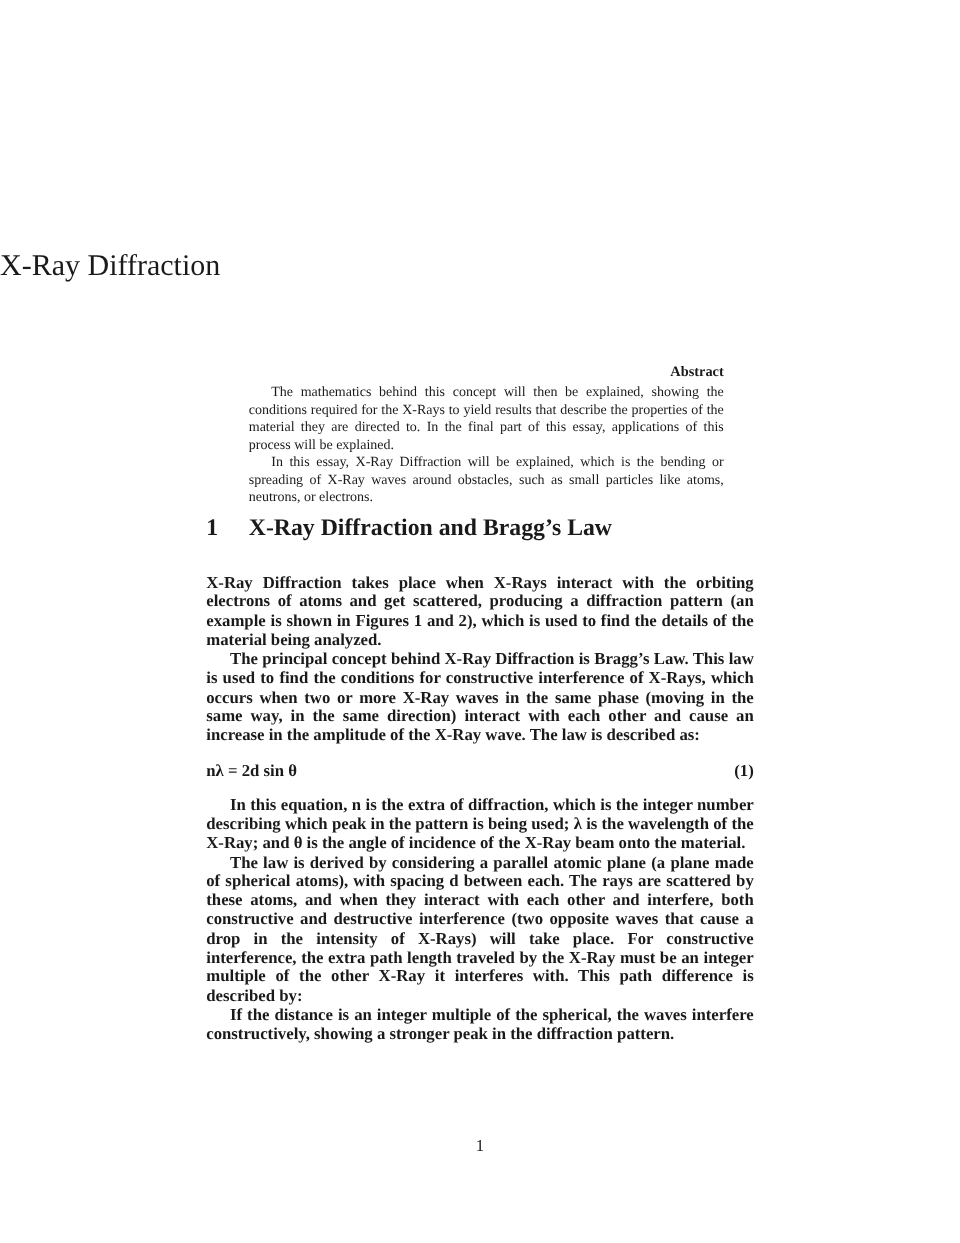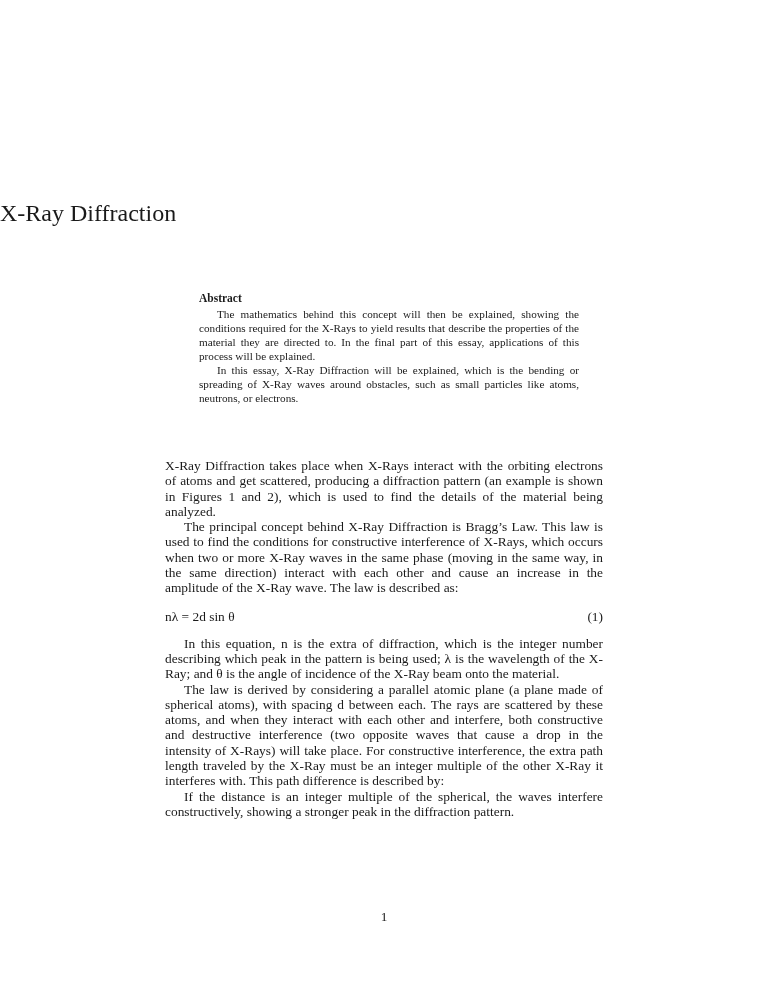--- a/index.html
+++ b/index.html
@@ -2,28 +2,28 @@
 <html><head>
   <meta charset="utf-8">
   <style>
     html, body { margin: 0; padding: 0; background: #ffffff; }
     body { width: 768px; height: 994px; position: relative; overflow: hidden;
            font-family: "DejaVu Serif", "Liberation Serif", serif; color: #1a1a1a; }
     .page { position: absolute; left: 0; top: 0; width: 768px; height: 994px; }
     .title { position: absolute; top: 200px; left: 0; width: 768px; text-align: left;
              font-family: "Liberation Serif", serif; font-size: 24px; font-weight: normal; }
     .abstract { position: absolute; top: 292px; left: 199px; width: 380px; }
-    .abstract-head { text-align: left; font-family: "Liberation Serif", serif; font-weight: bold;
+    .abstract-head { text-align: right; font-family: "Liberation Serif", serif; font-weight: bold;
                      font-size: 11.5px; margin-bottom: 3px; }
     .abstract p { margin: 0; font-family: "Liberation Serif", serif; font-size: 11.2px; line-height: 14px;
                   text-align: justify; text-indent: 18px; }
     .section-head { position: absolute; top: 412px; left: 165px; font-family: "Liberation Serif", serif;
                     font-size: 19px; font-weight: bold; }
     .section-head .num { display: inline-block; width: 34px; }
-    .body { position: absolute; top: 458px; left: 165px; width: 438px; }
+    .body { position: absolute; top: 458px; left: 165px; width: 438px; font-weight: bold; }
     .body p { margin: 0; font-family: "Liberation Serif", serif; font-size: 13.4px; line-height: 15.3px;
               text-align: justify; }
     .body p.indent { text-indent: 19px; }
     .eq { position: relative; height: 40px; font-family: "Liberation Serif", serif; font-size: 13.4px; }
     .eq .expr { position: absolute; left: 0; width: 438px; top: 13px; }
     .eq .label { position: absolute; right: 0; top: 13px; }
     .pagenum { position: absolute; top: 909px; left: 0; width: 768px; text-align: center;
                font-family: "Liberation Serif", serif; font-size: 13.4px; }
   </style>
 </head>
@@ -31,20 +31,23 @@
 
 <div class="page">
   <div class="title">X-Ray Diffraction</div>
 
   <div class="abstract">
     <div class="abstract-head">Abstract</div>
     <p>The mathematics behind this concept will then be explained, showing the conditions required for the X-Rays to yield results that describe the properties of the material they are directed to.  In the final part of this essay, applications of this process will be explained.</p>
     <p>In this essay, X-Ray Diffraction will be explained, which is the bending or spreading of X-Ray waves around obstacles, such as small particles like atoms, neutrons, or electrons.</p>
   </div>
 
+  <div class="section-head">
+    <span class="num">1</span><span>X-Ray Diffraction and Bragg’s Law</span>
+  </div>
 
   <div class="body">
     <p>X-Ray Diffraction takes place when X-Rays interact with the orbiting electrons of atoms and get scattered, producing a diffraction pattern (an example is shown in Figures 1 and 2), which is used to find the details of the material being analyzed.</p>
     <p class="indent">The principal concept behind X-Ray Diffraction is Bragg’s Law. This law is used to find the conditions for constructive interference of X-Rays, which occurs when two or more X-Ray waves in the same phase (moving in the same way, in the same direction) interact with each other and cause an increase in the amplitude of the X-Ray wave. The law is described as:</p>
     <div class="eq">
       <span class="expr">nλ = 2d sin θ</span>
       <span class="label">(1)</span>
     </div>
     <p class="indent">In this equation, n is the extra of diffraction, which is the integer number describing which peak in the pattern is being used; λ is the wavelength of the X-Ray; and θ is the angle of incidence of the X-Ray beam onto the material.</p>
     <p class="indent">The law is derived by considering a parallel atomic plane (a plane made of spherical atoms), with spacing d between each. The rays are scattered by these atoms, and when they interact with each other and interfere, both constructive and destructive interference (two opposite waves that cause a drop in the intensity of X-Rays) will take place. For constructive interference, the extra path length traveled by the X-Ray must be an integer multiple of the other X-Ray it interferes with. This path difference is described by:</p>

